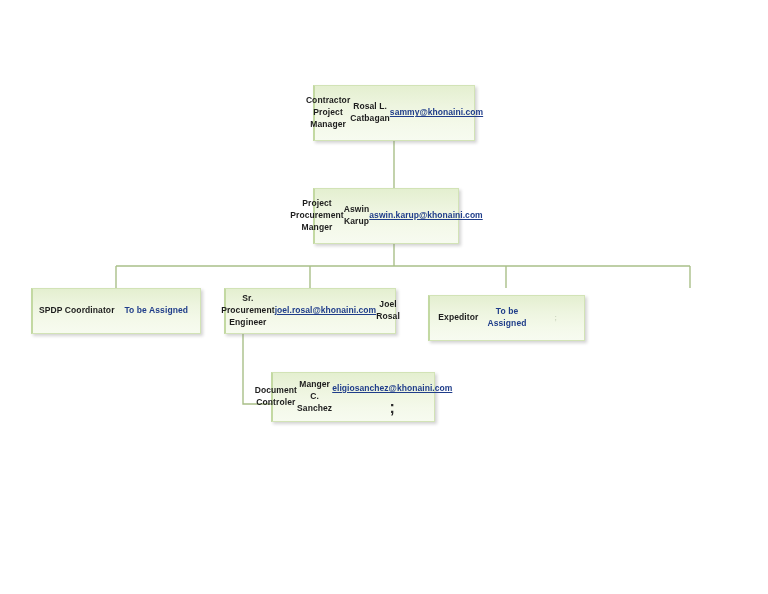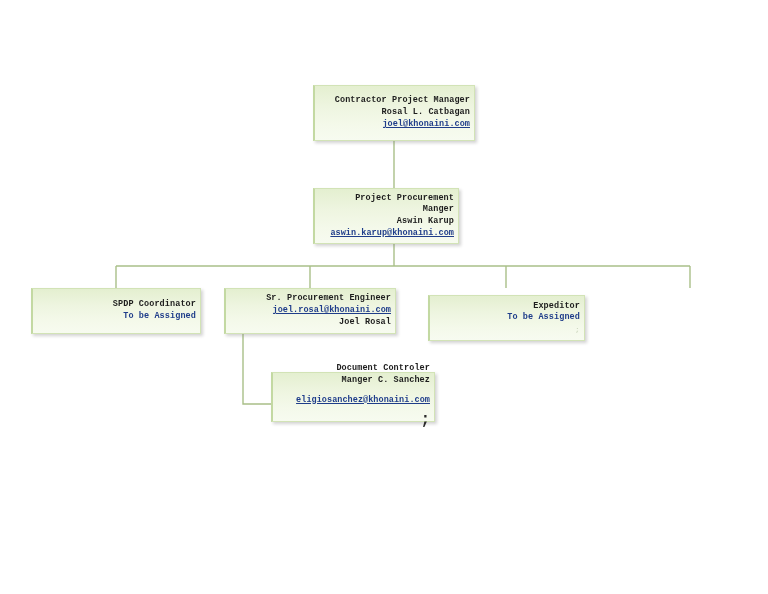--- a/index.html
+++ b/index.html
@@ -39,26 +39,24 @@
   
   .node {
     position: absolute;
     z-index: 2;
     box-sizing: border-box;
     background: linear-gradient(to bottom, #e4efd0 0%, #eef5e0 38%, #f4f9ea 72%, #f7fbf0 100%);
     border: 1px solid #d2e3b6;
     border-left: 2px solid #c3d9a2;
     box-shadow: 2px 2px 3px rgba(120,120,120,0.33);
     display: flex;
-    flex-direction: column;
     align-items: center;
     justify-content: center;
-    text-align: right;
+    text-align: center;
     padding: 2px 4px;
-    font-family: Liberation Mono, monospace;
   }
 
   .node .line {
     display: block;
     width: 100%;
     line-height: 1.38;
   }
 
   .node .title {
     font-size: 8.5px;
@@ -120,21 +118,21 @@
     <line x1="310" y1="266" x2="310" y2="288" stroke="#a9bf88" stroke-width="1.4"></line>
     <line x1="506" y1="266" x2="506" y2="288" stroke="#a9bf88" stroke-width="1.4"></line>
     <line x1="690" y1="266" x2="690" y2="288" stroke="#a9bf88" stroke-width="1.4"></line>
 
     <path d="M 243 334 L 243 404 L 271 404" fill="none" stroke="#a9bf88" stroke-width="1.4"></path>
   </svg>
 
   <div class="node" style="left:313px; top:85px; width:162px; height:56px;">
     <span class="line title">Contractor Project Manager</span>
     <span class="line person">Rosal L. Catbagan</span>
-    <span class="line email">joel@khonaini.com</span>
+    <span class="line email">sammy@khonaini.com</span>
   </div>
 
   <div class="node" style="left:313px; top:188px; width:146px; height:56px;">
     <span class="line title">Project Procurement Manger</span>
     <span class="line person">Aswin Karup</span>
     <span class="line email">aswin.karup@khonaini.com</span>
   </div>
 
   <div class="node" style="left:31px; top:288px; width:170px; height:46px;">
     <span class="line title">SPDP Coordinator</span>

